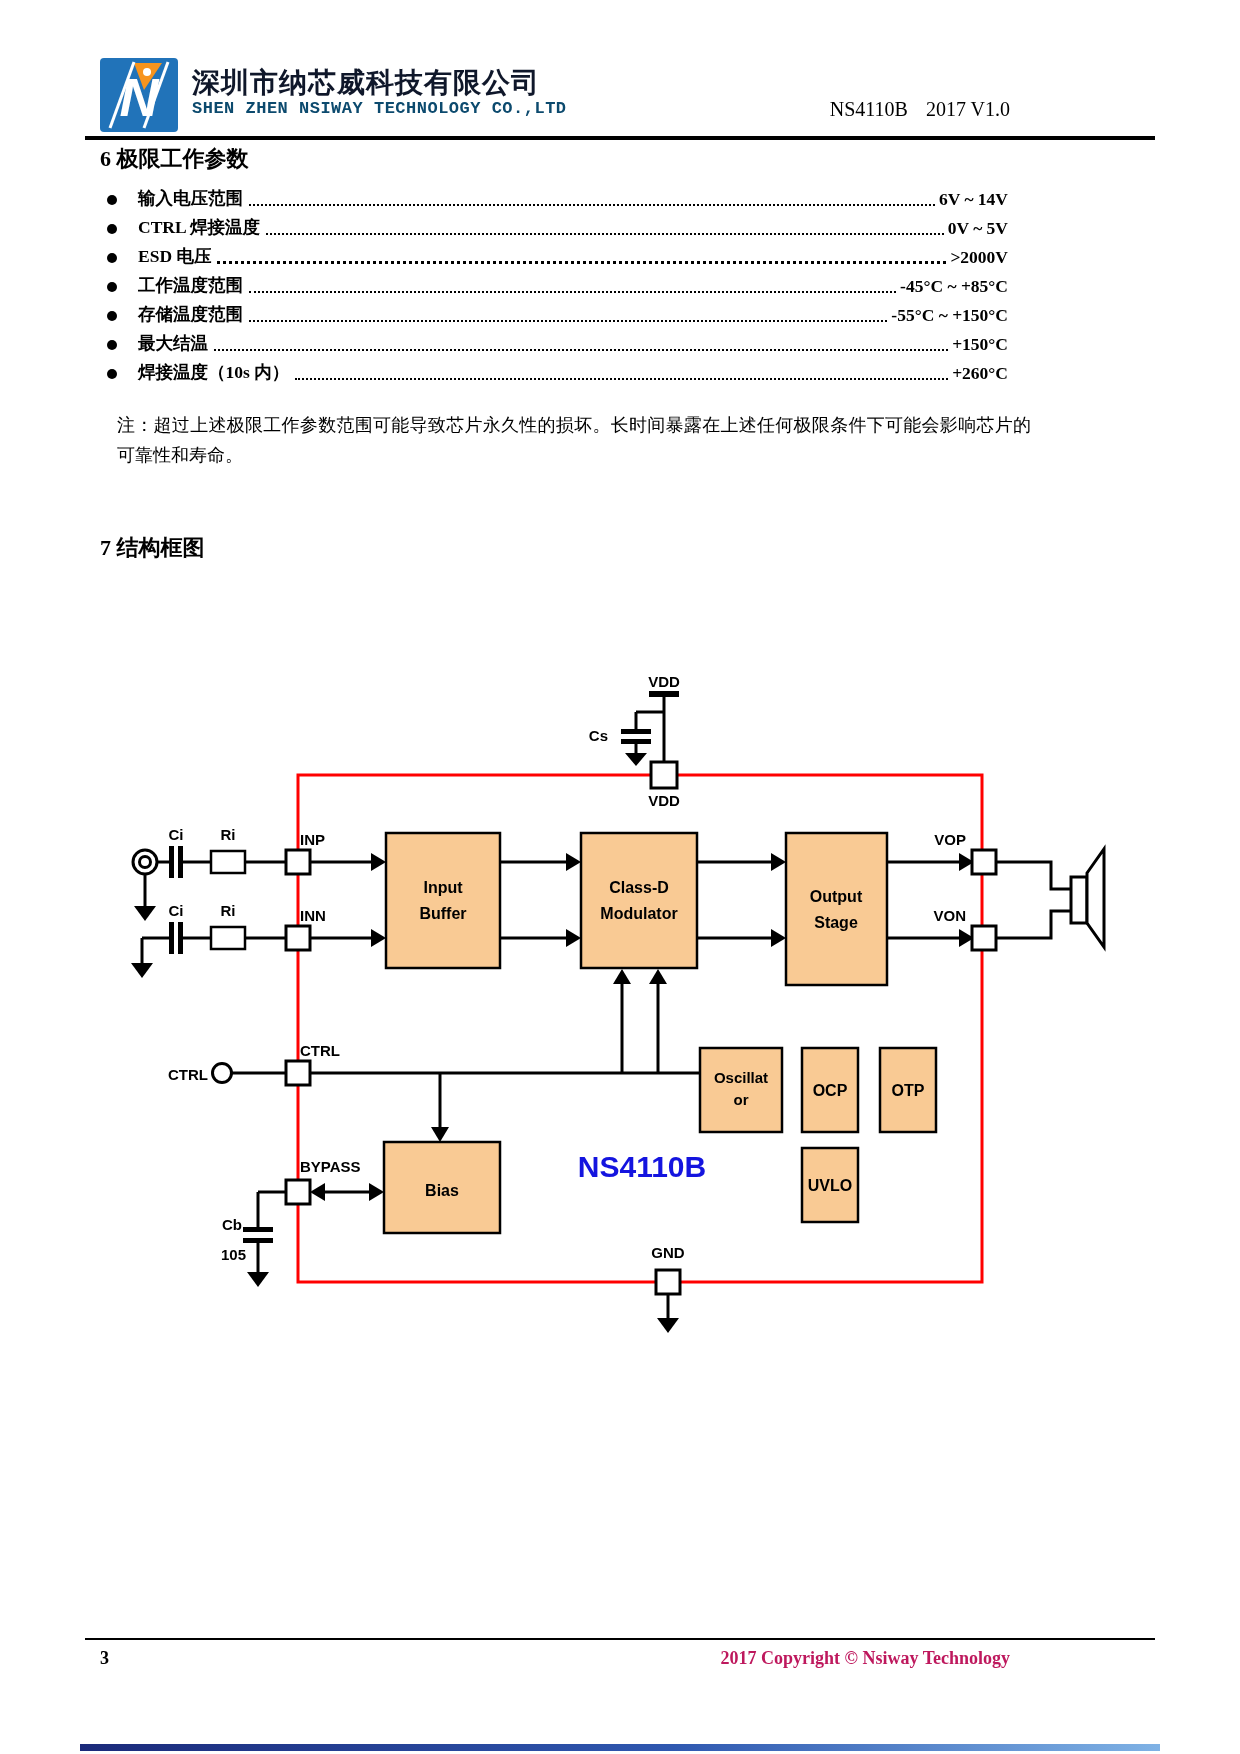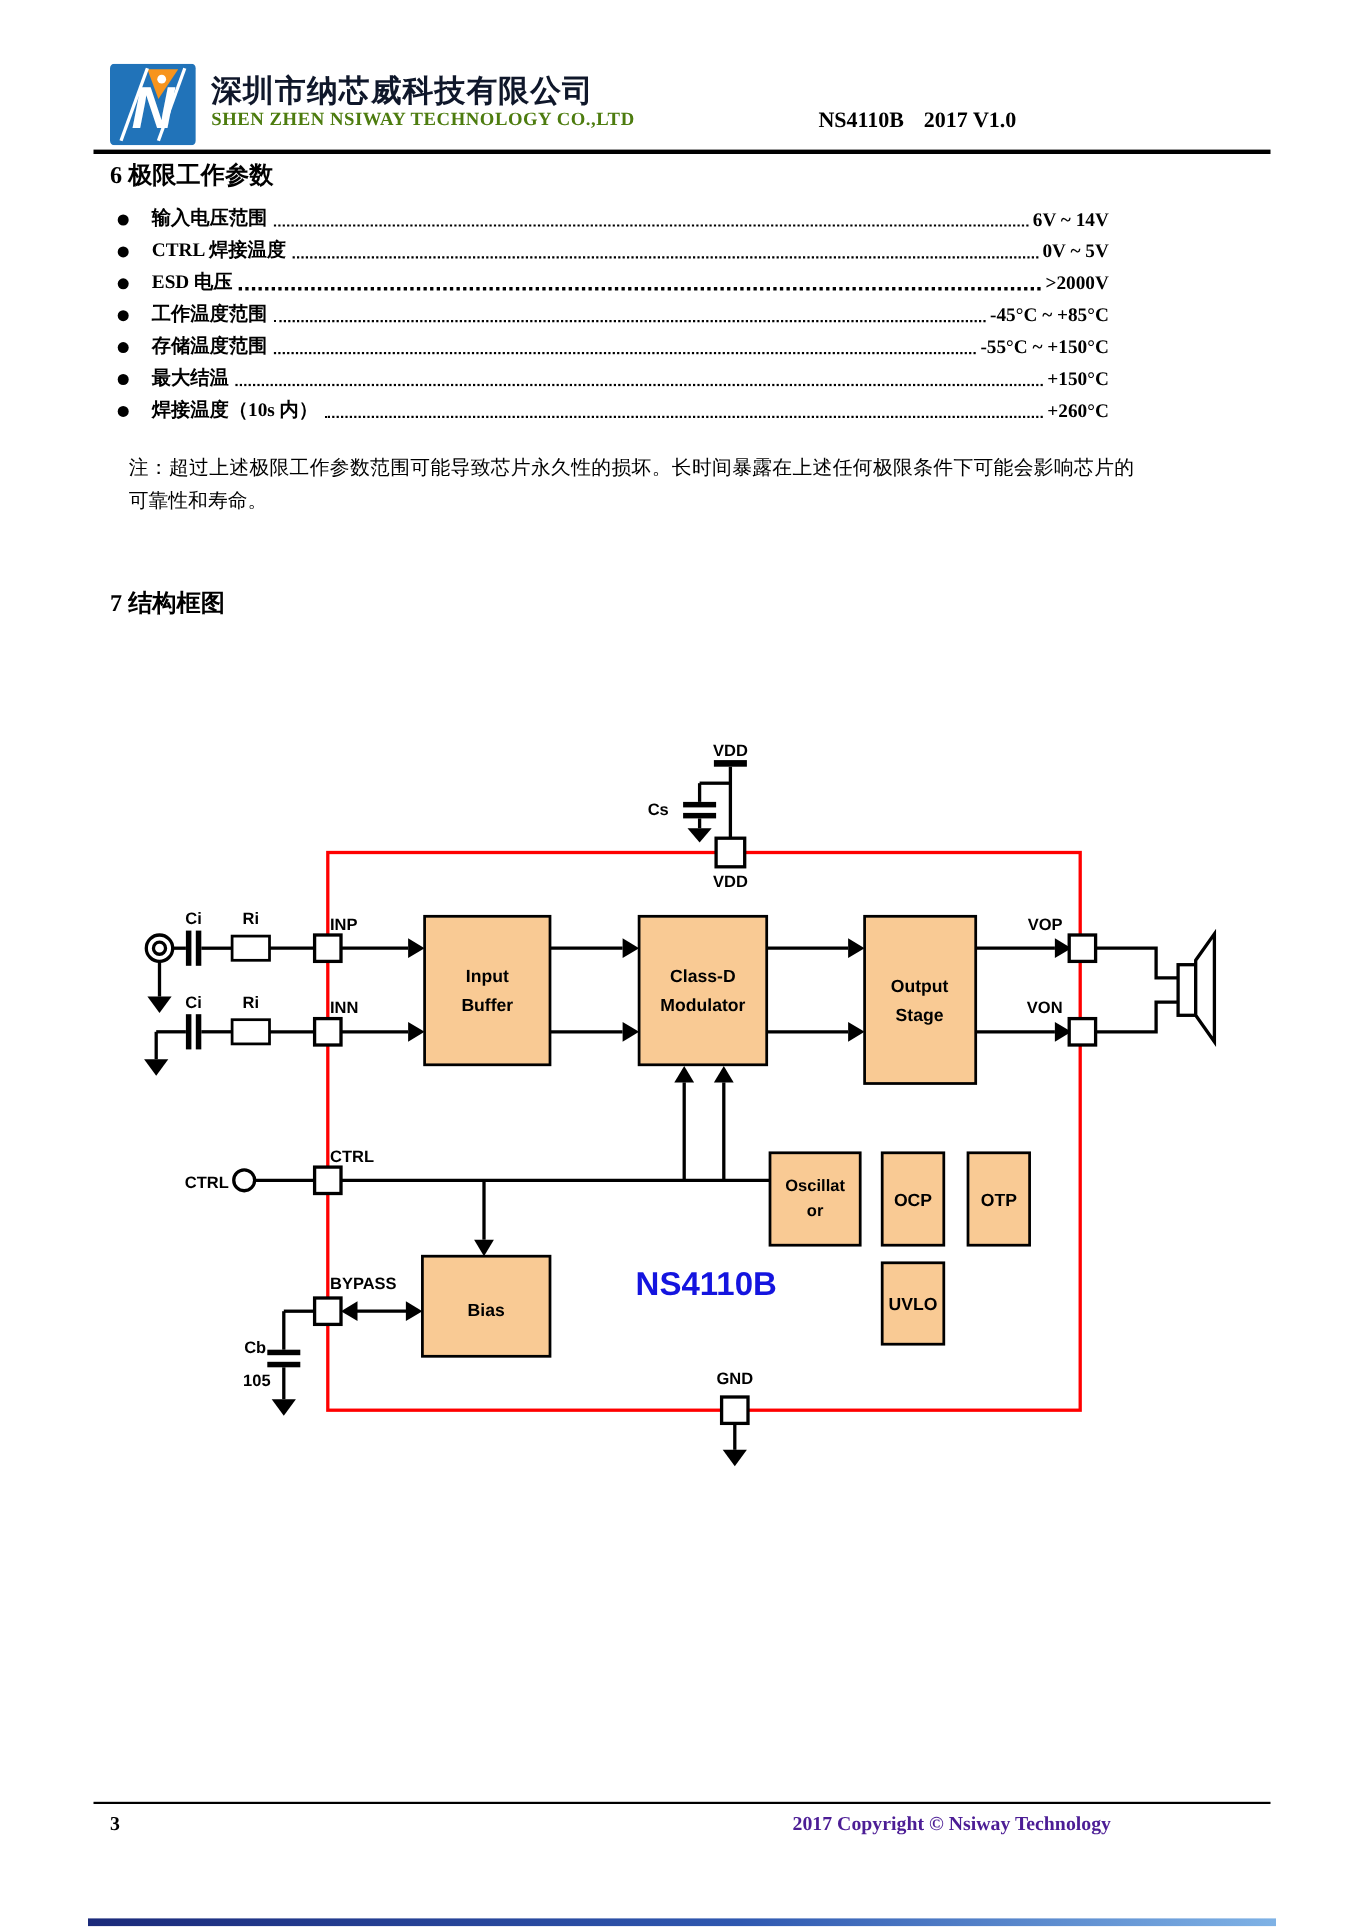--- a/index.html
+++ b/index.html
@@ -3,23 +3,23 @@
 <meta charset="utf-8">
 <style>
   html,body{margin:0;padding:0;background:#fff;}
   #page{position:relative;width:1240px;height:1754px;background:#fff;overflow:hidden;
         font-family:"Liberation Serif","DejaVu Serif",serif;color:#000;}
   .abs{position:absolute;}
 
   
   #cn-name{left:192px;top:64px;font-family:"Liberation Sans","DejaVu Sans",sans-serif;
            font-weight:bold;font-size:28px;color:#0f172a;letter-spacing:1px;}
-  #en-name{left:192px;top:99px;font-family:Liberation Serif, serif;
-           font-weight:bold;font-size:17px;color:#4d7c0f;letter-spacing:0.5px;}
-  #doc-id{left:640px;top:98px;width:370px;text-align:center;font-size:20px;font-weight:bold;}
+  #en-name{left:192px;top:99px;font-family:Liberation Mono, monospace;
+           font-weight:bold;font-size:17px;color:#0c4a6e;letter-spacing:0.5px;}
+  #doc-id{left:640px;top:98px;width:370px;text-align:right;font-size:20px;font-weight:normal;}
   #doc-id span{margin-left:18px;}
   #header-rule{left:85px;top:136px;width:1070px;height:4px;background:#000;}
 
   
   .sec-title{left:100px;font-size:22px;font-weight:bold;}
   #params{left:100px;top:181px;width:908px;font-weight:bold;}
   .prow{display:flex;align-items:flex-end;height:29px;font-size:17.5px;}
   .dot{width:10px;height:10px;border-radius:50%;background:#000;margin:0 0 5px 7px;flex:0 0 auto;}
   .plabel{margin-left:21px;white-space:nowrap;}
   .leader{flex:1;border-bottom:2px dotted #000;margin:0 4px 4px 6px;min-width:20px;}
@@ -37,21 +37,21 @@
   .wire{stroke:#000;stroke-width:3;fill:none;}
   .thin{stroke:#000;stroke-width:2.5;fill:#fff;}
   .blk{fill:#F9CA94;stroke:#000;stroke-width:2.5;}
   .pin{fill:#fff;stroke:#000;stroke-width:3;}
   .arr{fill:#000;stroke:none;}
 
   
   #footer-rule{left:85px;top:1638px;width:1070px;height:2px;background:#000;}
   #page-num{left:100px;top:1648px;font-size:18px;font-weight:bold;}
   #copyright{left:560px;top:1648px;width:450px;text-align:right;font-size:18px;
-             font-weight:bold;color:#4c1d95;}
+             font-weight:bold;color:#be185d;}
   #bottom-bar{left:80px;top:1744px;width:1080px;height:7px;
               background:linear-gradient(90deg,#1b2a7a,#2f58b0 55%,#7fb2e5);}
 </style>
 </head>
 <body>
 
 <div id="page">
 
   <svg class="abs" style="left:100px;top:58px;" width="78" height="74" viewBox="0 0 78 74">
     <rect x="0" y="0" width="78" height="74" rx="4" fill="#2173B9"></rect>

